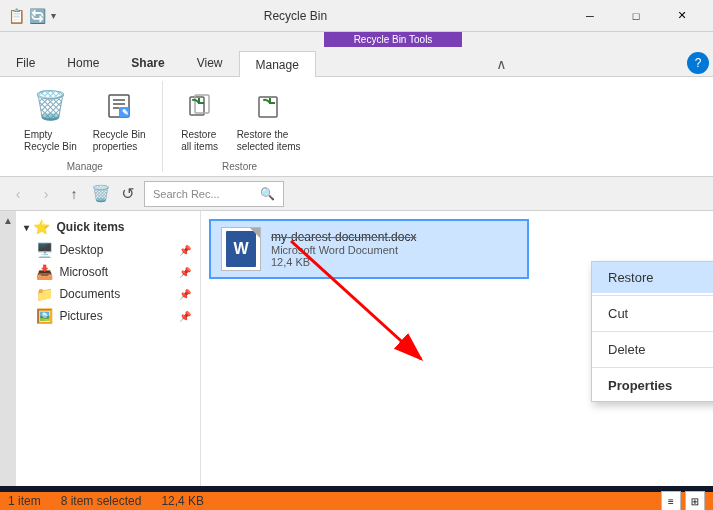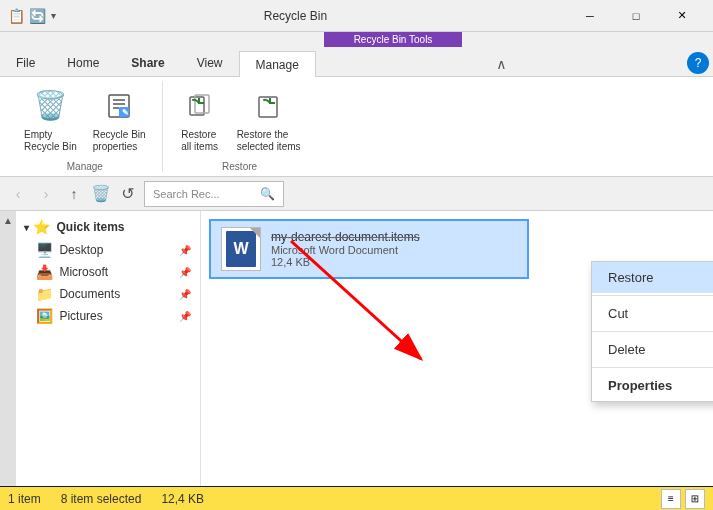--- a/index.html
+++ b/index.html
@@ -96,21 +96,21 @@
 
     
     .arrow-svg {
       position: absolute; top: 80px; left: 260px;
       pointer-events: none; z-index: 200;
     }
 
     
     .status-bar {
       position: absolute; bottom: 0; left: 0; right: 0;
-      height: 24px; background: #fde047; border-top: 1px solid #0f172a;
+      height: 24px; background: #f97316; border-top: 6px solid #0f172a;
       display: flex; align-items: center; padding: 0 8px;
       font-size: 12px; color: #333; gap: 20px;
     }
     .status-right {
       margin-left: auto; display: flex; gap: 4px;
     }
     .view-btn { width: 20px; height: 20px; border: 1px solid #bbb; background: white; cursor: pointer; display: flex; align-items: center; justify-content: center; font-size: 10px; }
 
     
     .icon-shape { width: 32px; height: 32px; display: flex; align-items: center; justify-content: center; font-size: 22px; }
@@ -285,21 +285,21 @@
 
     <div class="file-item" style="display:flex; align-items:center; margin:8px; padding:6px 10px; border:2px solid #4a9eff; background:#cce4ff; width:320px;">
 
       <div style="width:40px; height:44px; background:white; border:1px solid #bbb; display:flex; align-items:center; justify-content:center; margin-right:10px; position:relative;">
         <div style="position:absolute; top:0; right:0; width:10px; height:10px; background:#aaa; clip-path:polygon(0 0,100% 100%,100% 0);"></div>
         <div style="width:30px; height:36px; background:#2b579a; display:flex; align-items:center; justify-content:center; border-radius:1px;">
           <span style="color:white; font-weight:bold; font-size:16px;">W</span>
         </div>
       </div>
       <div class="file-info">
-        <div style="font-size:12px; color:#333; text-decoration:line-through; text-decoration-color:#666;">my-dearest-document.items</div>
+        <div style="font-size:12px; color:#333; text-decoration:line-through; text-decoration-color:#666;">my-dearest-document.docx</div>
         <div style="font-size:11px; color:#555;">Microsoft Word Document</div>
         <div style="font-size:11px; color:#555;">12,4 KB</div>
       </div>
     </div>
 
     <div class="context-menu" style="position:absolute; top:50px; left:390px; width:195px;">
       <div class="context-menu-item active-item">Restore</div>
       <div class="context-menu-separator"></div>
       <div class="context-menu-item">Cut</div>
       <div class="context-menu-separator"></div>

